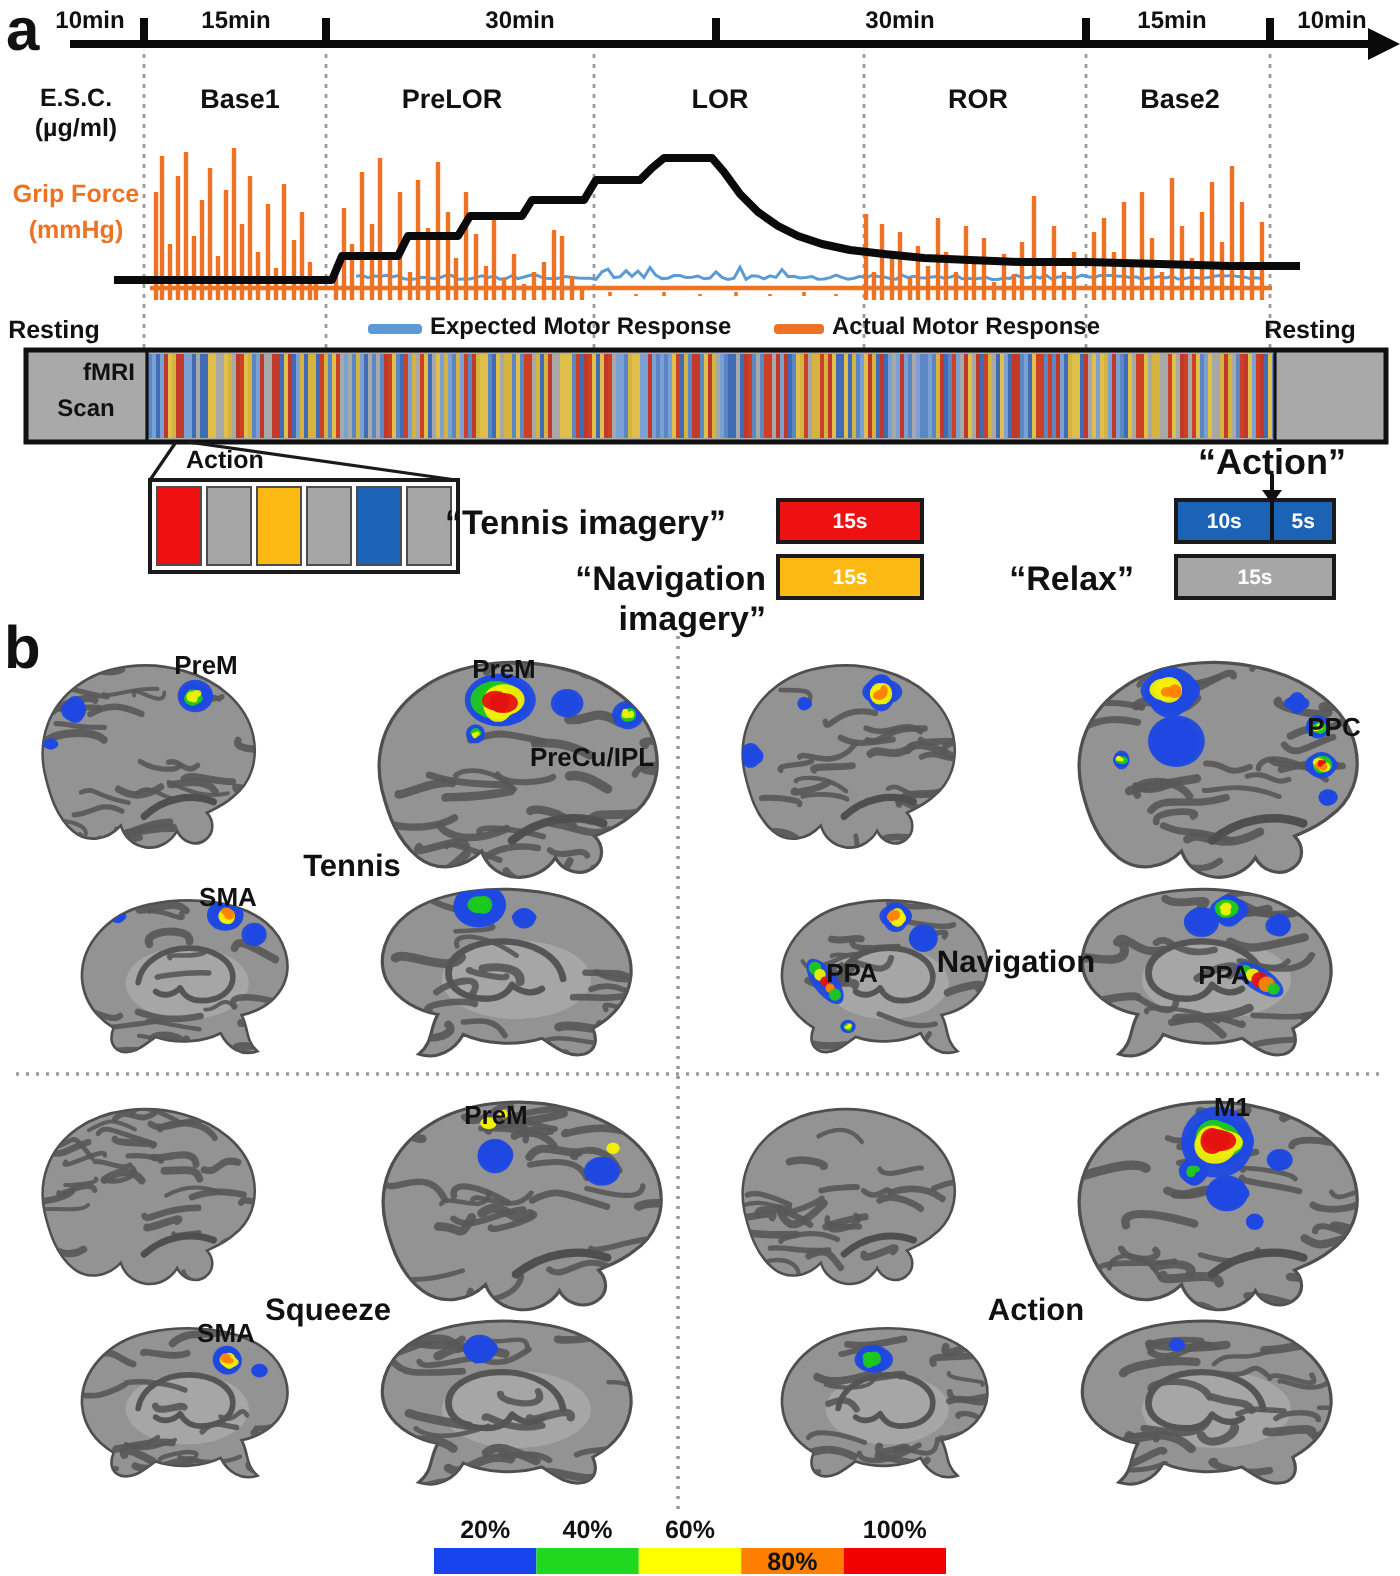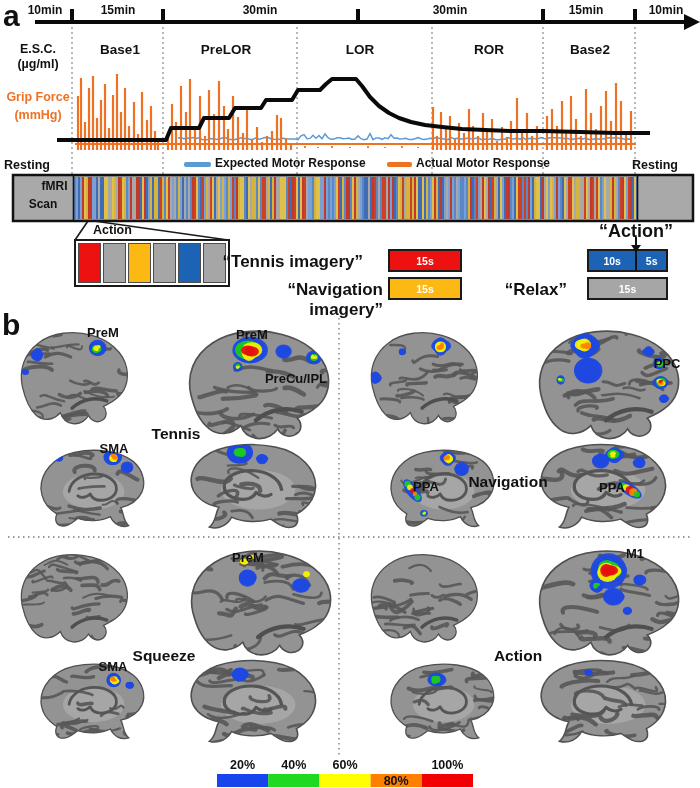--- a/index.html
+++ b/index.html
@@ -1361,21 +1361,21 @@
       <div class="abs b cx b-lbl" style="left: 296px; top: 371px;">PreCu/IPL</div>
       <div class="abs b cx b-lbl" style="left: 114px; top: 441px;">SMA</div>
       <div class="abs b cx b-lbl-big" style="left: 176px; top: 425px;">Tennis</div>
       <div class="abs b cx b-lbl" style="left: 667px; top: 356px;">PPC</div>
       <div class="abs b cx b-lbl-big" style="left: 508px; top: 428px; margin-top: 45px;">Navigation</div>
       <div class="abs b cx b-lbl" style="left: 426px; top: 479px;">PPA</div>
       <div class="abs b cx b-lbl" style="left: 612px; top: 480px;">PPA</div>
       <div class="abs b cx b-lbl" style="left: 248px; top: 550px;">PreM</div>
       <div class="abs b cx b-lbl-big" style="left: 164px; top: 647px;">Squeeze</div>
       <div class="abs b cx b-lbl" style="left: 113px; top: 659px;">SMA</div>
-      <div class="abs b cx b-lbl" style="left: 616px; top: 546px; margin-left: 19px;">M1</div>
+      <div class="abs b cx b-lbl" style="left: 616px; top: 546px;">M1</div>
       <div class="abs b cx b-lbl-big" style="left: 518px; top: 647px;">Action</div>
       <div class="abs b cx cb-lbl" style="left: 242.6px; top: 758px;">20%</div>
       <div class="abs b cx cb-lbl" style="left: 293.8px; top: 758px;">40%</div>
       <div class="abs b cx cb-lbl" style="left: 345px; top: 758px;">60%</div>
       <div class="abs b cx cb-lbl" style="left: 396.2px; top: 774px;">80%</div>
       <div class="abs b cx cb-lbl" style="left: 447.4px; top: 758px;">100%</div>
     </div>
 </div>
 
 </body></html>

